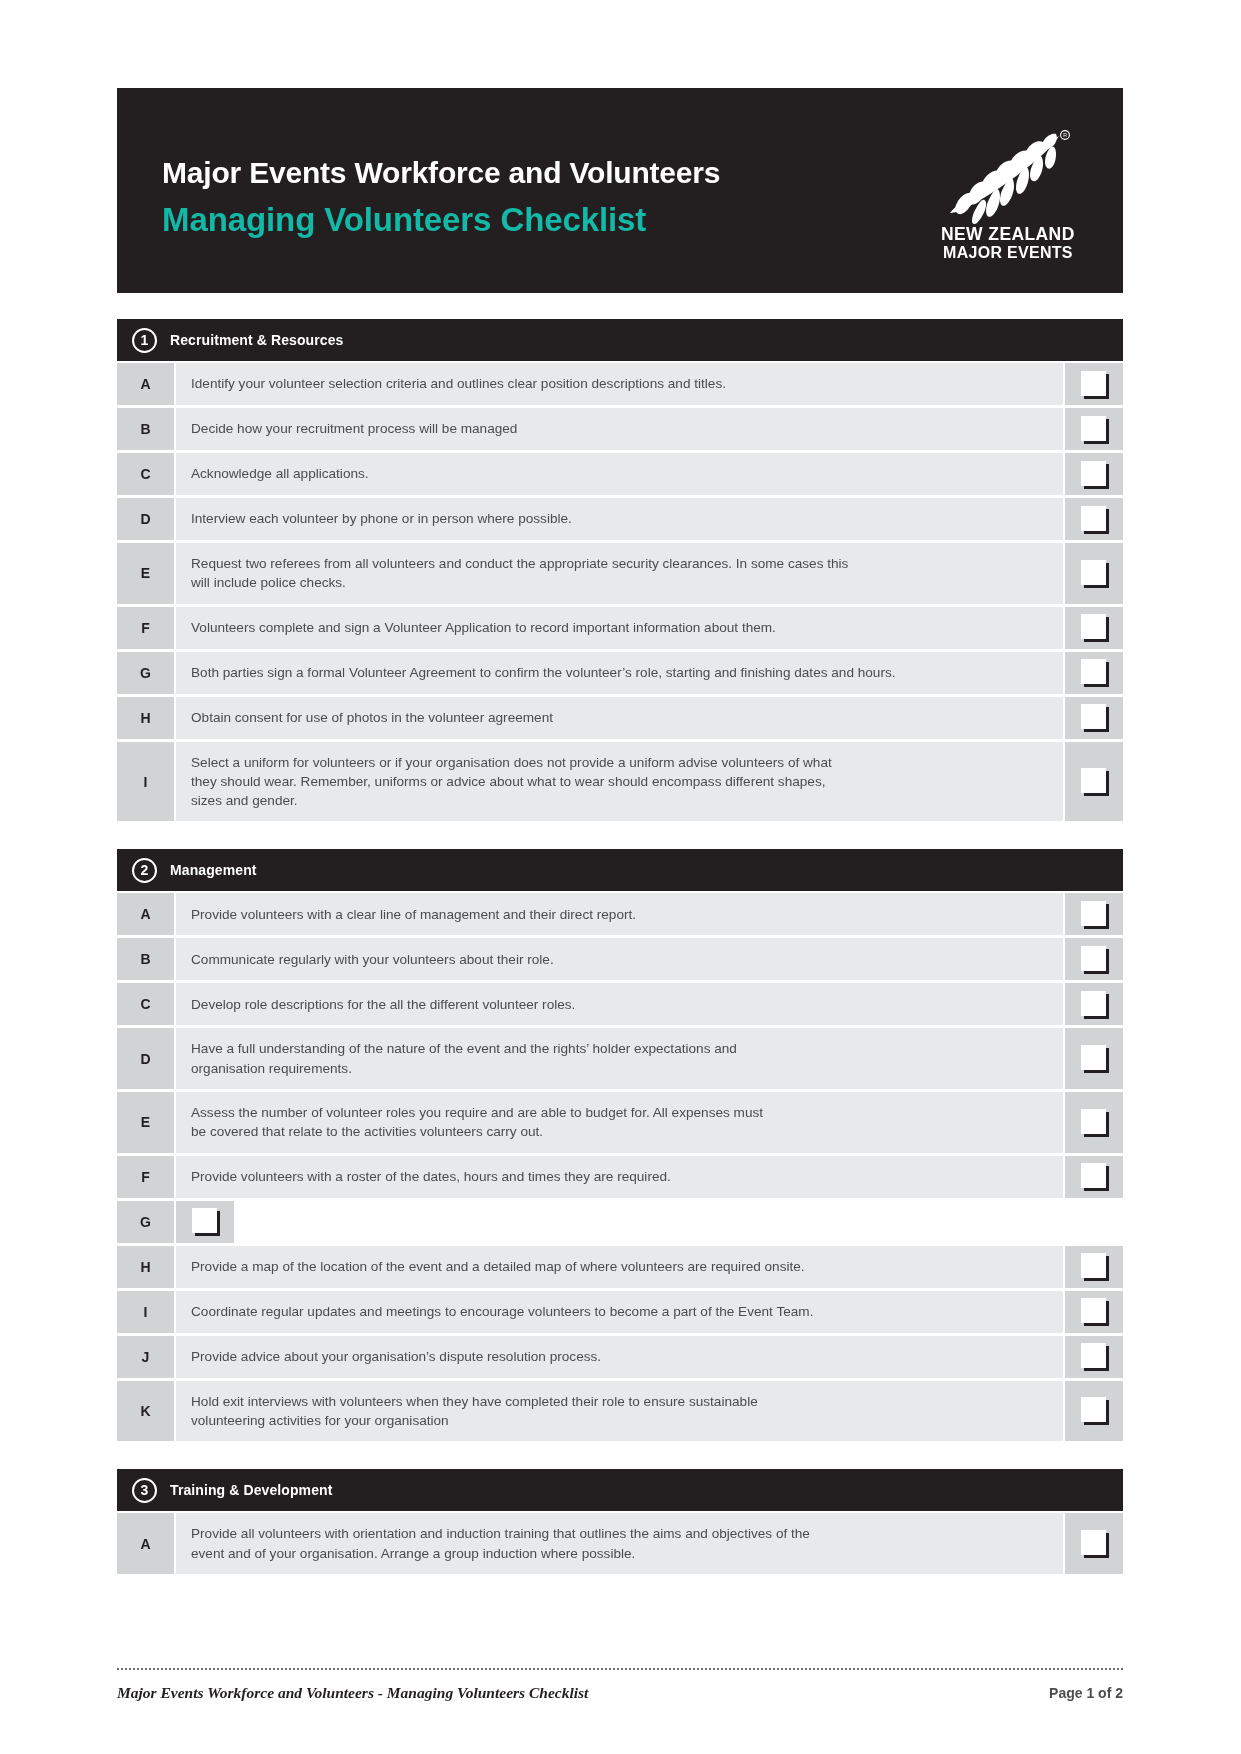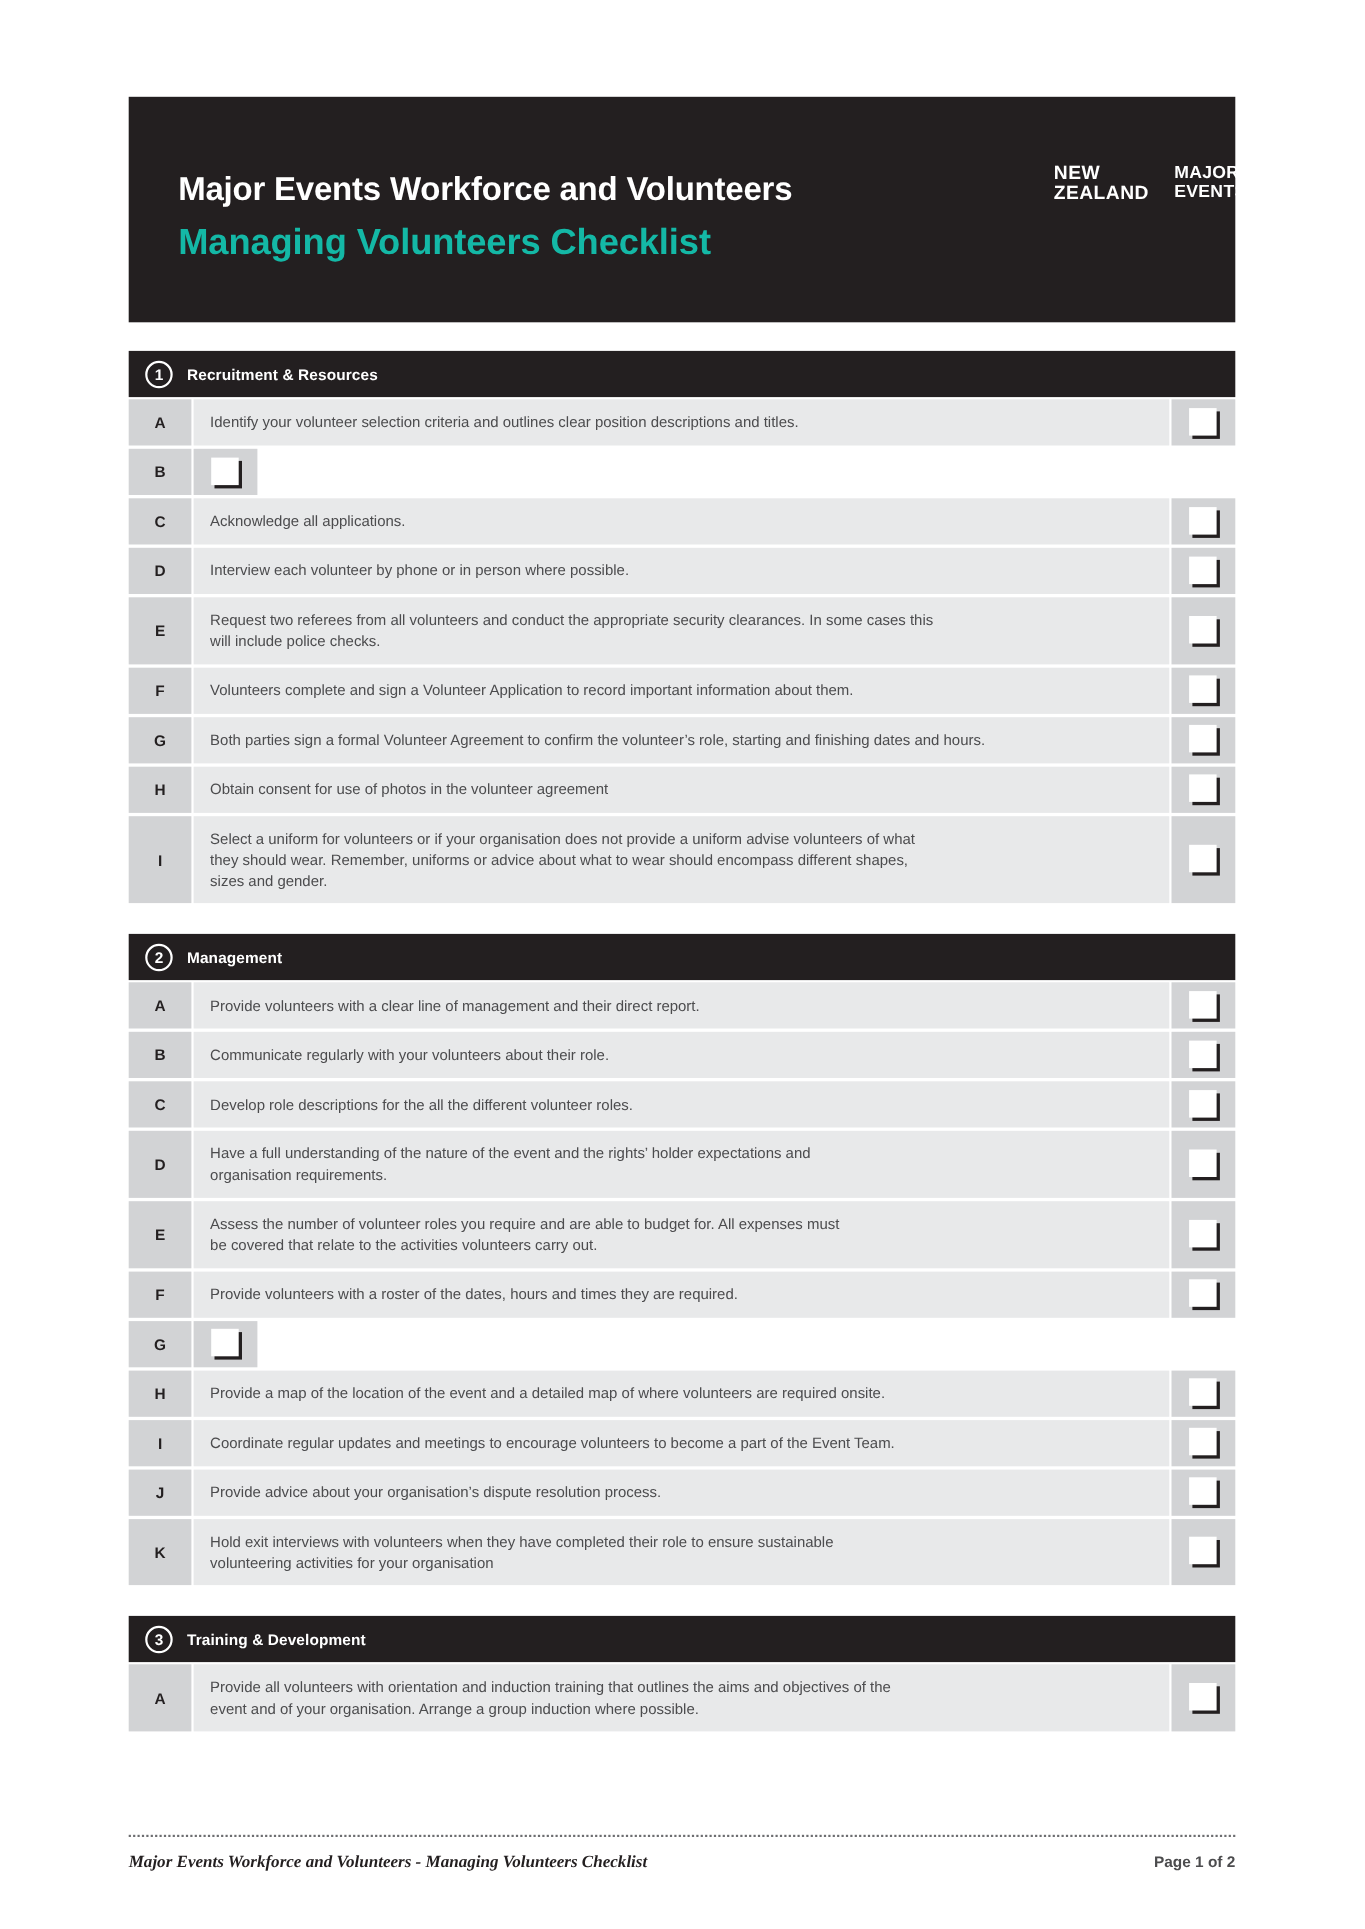--- a/index.html
+++ b/index.html
@@ -49,26 +49,25 @@
     color: #14b8a6;
     font-size: 33px;
     font-weight: bold;
     letter-spacing: -0.1px;
     line-height: 1.22;
     margin-top: 9px;
   }
 
   .logo-block {
     display: flex;
-    flex-direction: row;
+    flex-direction: column;
     align-items: center;
     width: 140px;
     margin-right: 10px;
     margin-top: 6px;
-    gap: 17px;
   }
   .logo-fern { width: 128px; height: 96px; display: block; }
   .logo-line1 {
     color: #ffffff;
     font-size: 17.5px;
     font-weight: bold;
     letter-spacing: 0.4px;
     line-height: 1.08;
     align-self: flex-start;
     margin-left: 4px;
@@ -244,20 +243,25 @@
                 <div>
                   <span>Identify your volunteer selection criteria and outlines clear position descriptions and titles.</span>
                 </div>
               </div>
               <div class="row-check">
                 <div class="checkbox"></div>
               </div>
             </div>
             <div class="row">
               <div class="row-letter">B</div>
+              <div class="row-text">
+                <div>
+                  <span>Decide how your recruitment process will be managed</span>
+                </div>
+              </div>
               <div class="row-check">
                 <div class="checkbox"></div>
               </div>
             </div>
             <div class="row">
               <div class="row-letter">C</div>
               <div class="row-text">
                 <div>
                   <span>Acknowledge all applications.</span>
                 </div>

